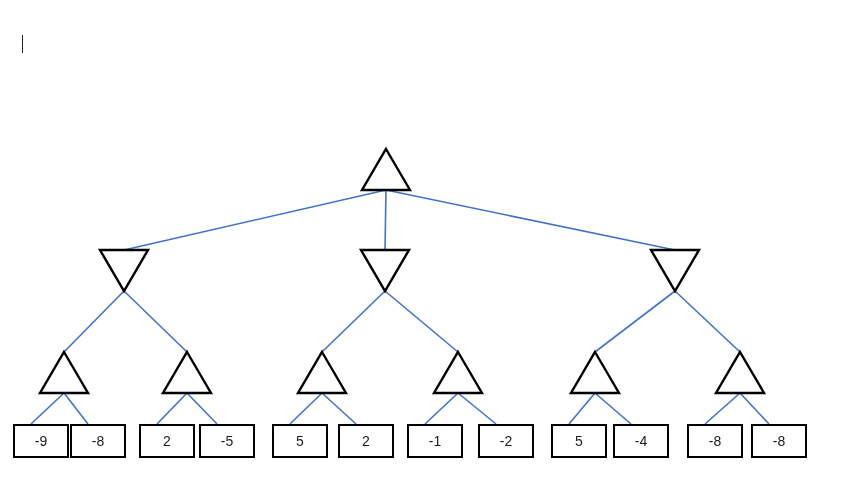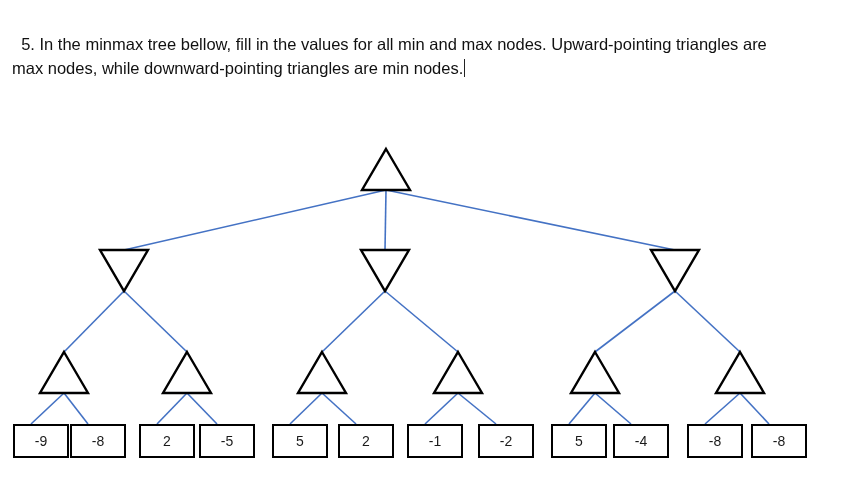--- a/index.html
+++ b/index.html
@@ -79,21 +79,21 @@
     font-size: 14px;
     color: #1a1a1a;
     font-family: "Liberation Sans", sans-serif;
     line-height: 1;
   }
 </style>
 </head>
 <body>
 
 <div id="question-block">
-  <span id="question-text">5. In the minmax tree bellow, fill in the values for all min and max nodes. Upward-pointing triangles are max nodes, while downward-pointing triangles are min nodes.</span><span id="text-caret"></span>
+  <span id="text-caret"></span>
 </div>
 
 <div id="tree-canvas">
 
   <svg id="edge-layer" width="841" height="483">
       <line x1="386" y1="190" x2="124" y2="250" stroke="#4472C4" stroke-width="1.6"></line>
       <line x1="386" y1="190" x2="385" y2="250" stroke="#4472C4" stroke-width="1.6"></line>
       <line x1="386" y1="190" x2="675" y2="250" stroke="#4472C4" stroke-width="1.6"></line>
       <line x1="124" y1="291" x2="64" y2="352" stroke="#4472C4" stroke-width="1.6"></line>
       <line x1="124" y1="291" x2="187" y2="352" stroke="#4472C4" stroke-width="1.6"></line>

